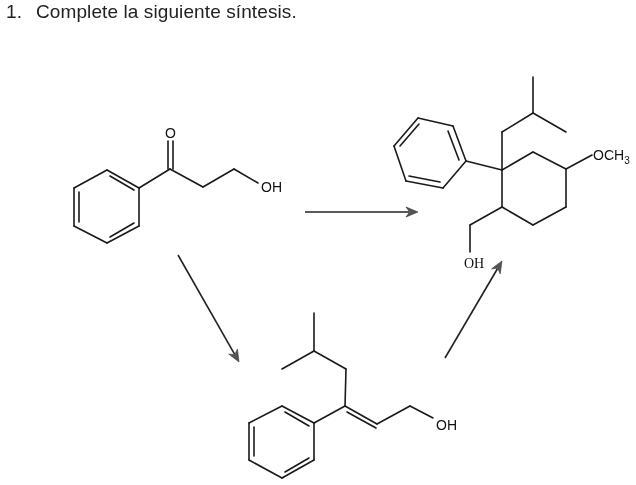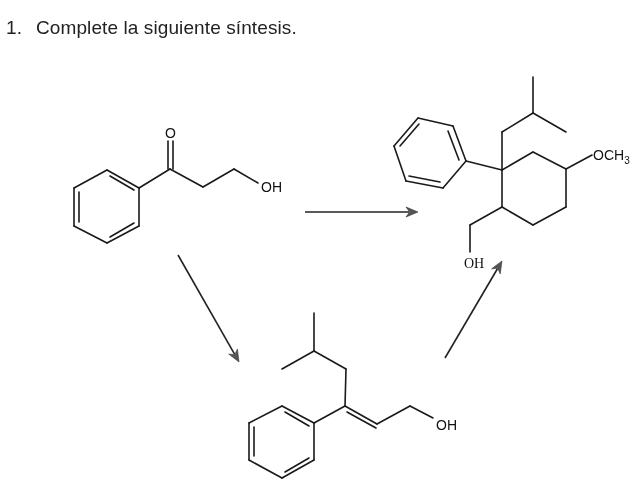--- a/index.html
+++ b/index.html
@@ -1,18 +1,18 @@
 <!DOCTYPE html>
 <html><head>
 <meta charset="utf-8">
 <style>
   html, body { margin: 0; padding: 0; background: #ffffff; }
   body { width: 636px; height: 485px; position: relative; overflow: hidden; }
   .question {
-    position: absolute; left: 6px; top: 17px;
+    position: absolute; left: 6px; top: 1px;
     font-family: "Liberation Sans", sans-serif;
     font-size: 19px; color: #222222; letter-spacing: 0.1px;
   }
   .question .num { display: inline-block; width: 30px; }
   svg#scheme { position: absolute; left: 0; top: 0; }
   .bond { stroke: #1a1a1a; stroke-width: 1.6; fill: none; stroke-linecap: round; }
   .arrow-line { stroke: #222222; stroke-width: 1.6; fill: none; }
   .arrow-head { fill: #555555; stroke: #333333; stroke-width: 0.6; }
   .label-sans { font-family: "Liberation Sans", sans-serif; font-size: 14px; fill: #111111; }
   .label-serif { font-family: "Liberation Serif", serif; font-size: 14px; fill: #111111; }

